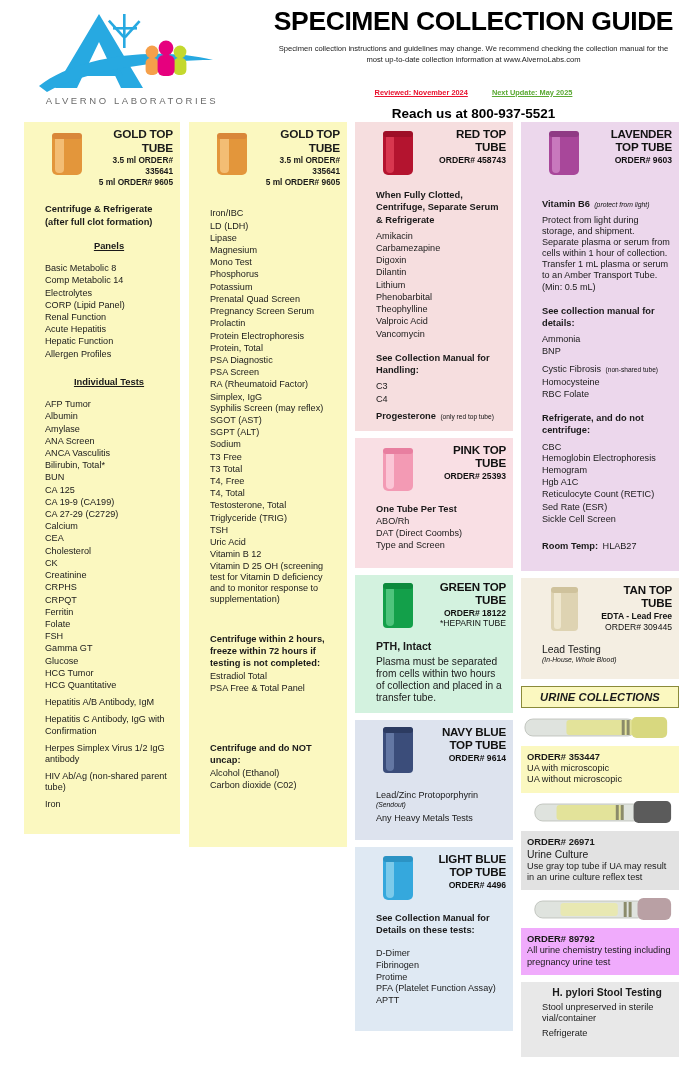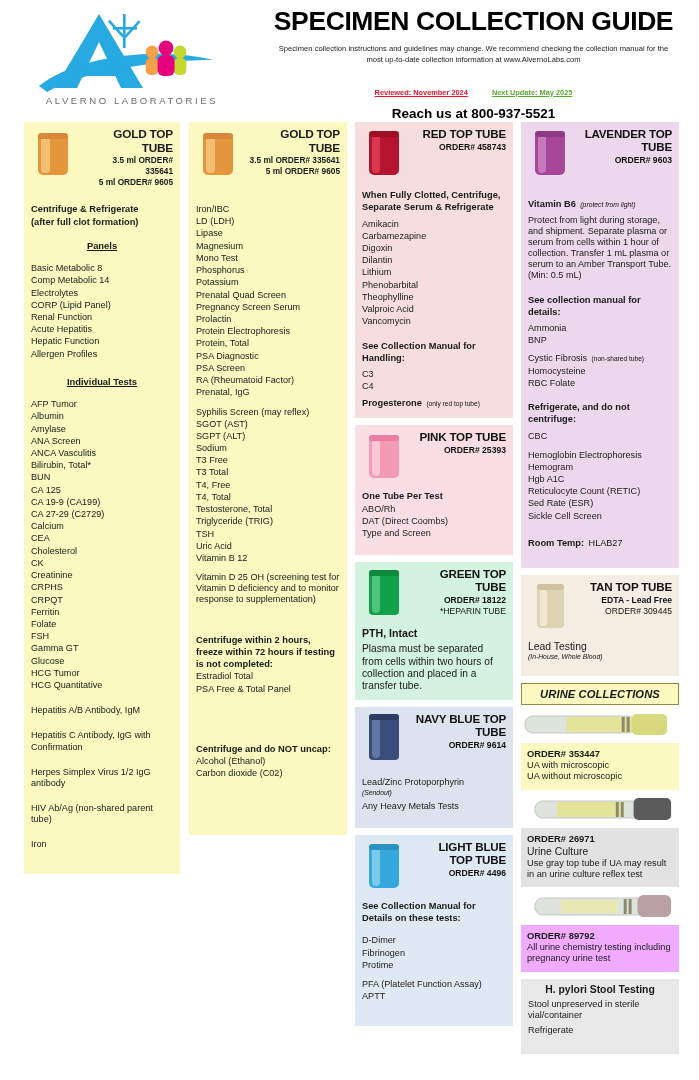--- a/index.html
+++ b/index.html
@@ -36,21 +36,21 @@
   .reach { font-size: 13.5px; font-weight: bold; color: #000; margin-top: 9px; }
 
   
   .cols { position: absolute; top: 122px; left: 0; width: 699px; height: 958px; }
   .col { position: absolute; top: 0; }
   .c1 { left: 24px;  width: 156px; }
   .c2 { left: 189px; width: 158px; }
   .c3 { left: 355px; width: 158px; }
   .c4 { left: 521px; width: 158px; }
 
-  .panel { position: relative; padding: 5px 7px 8px 7px; }
+  .panel { position: relative; padding: 5px 7px 8px 21px; }
   .bg-yellow   { background: #fbf8c0; }
   .bg-red      { background: #f6dedf; }
   .bg-lavender { background: #ecd7ec; }
   .bg-pink     { background: #f9dfe4; }
   .bg-green    { background: #d3f2df; }
   .bg-navy     { background: #dde3ee; }
   .bg-lblue    { background: #dfe9f3; }
   .bg-tan      { background: #f4eee2; }
   .bg-gray     { background: #e2e2e2; }
   .bg-urinepink{ background: #f0abfc; }
@@ -68,21 +68,21 @@
   .tube-order2 { font-size: 8.6px; font-weight: normal; color: #111; line-height: 1.25; }
   .gold-title { font-size: 11.8px; font-weight: bold; letter-spacing: -0.2px; }
   .gold-sub { font-size: 8.3px; font-weight: bold; line-height: 1.3; }
 
   .bold-line { font-size: 9.3px; font-weight: bold; line-height: 1.32; }
   .ul-head {
     font-size: 9.4px; font-weight: bold; text-decoration: underline;
     text-align: center; line-height: 1.3;
   }
   .item { font-size: 9.1px; line-height: 1.345; color: #1a1a1a; }
-  .item-sm { font-size: 9.1px; line-height: 1.22; color: #1a1a1a; margin-top: 8px; }
+  .item-sm { font-size: 9.1px; line-height: 1.22; color: #1a1a1a; }
   .note-sm { font-size: 6.8px; font-style: italic; color: #111; }
   .note-tiny { font-size: 6.6px; color: #111; }
   .sp4 { height: 4px; } .sp6 { height: 6px; } .sp8 { height: 8px; }
   .sp10 { height: 10px; } .sp12 { height: 12px; } .sp16 { height: 16px; }
   .sp20 { height: 20px; } .sp28 { height: 28px; }
   .gap { height: 7px; }
 
   .blk-body { font-size: 9.1px; line-height: 1.22; }
   .green-body { font-size: 10.2px; line-height: 1.2; }
   .green-title { font-size: 10.6px; font-weight: bold; }
@@ -235,21 +235,21 @@
           <div class="item">Phosphorus</div>
           <div class="item">Potassium</div>
           <div class="item">Prenatal Quad Screen</div>
           <div class="item">Pregnancy Screen Serum</div>
           <div class="item">Prolactin</div>
           <div class="item">Protein Electrophoresis</div>
           <div class="item">Protein, Total</div>
           <div class="item">PSA Diagnostic</div>
           <div class="item">PSA Screen</div>
           <div class="item">RA (Rheumatoid Factor)</div>
-          <div class="item">Prenatal, IgG</div>
+          <div class="item">Simplex, IgG</div>
           <div class="item-sm">Syphilis Screen (may reflex)</div>
           <div class="item">SGOT (AST)</div>
           <div class="item">SGPT (ALT)</div>
           <div class="item">Sodium</div>
           <div class="item">T3 Free</div>
           <div class="item">T3 Total</div>
           <div class="item">T4, Free</div>
           <div class="item">T4, Total</div>
           <div class="item">Testosterone, Total</div>
           <div class="item">Triglyceride (TRIG)</div>

